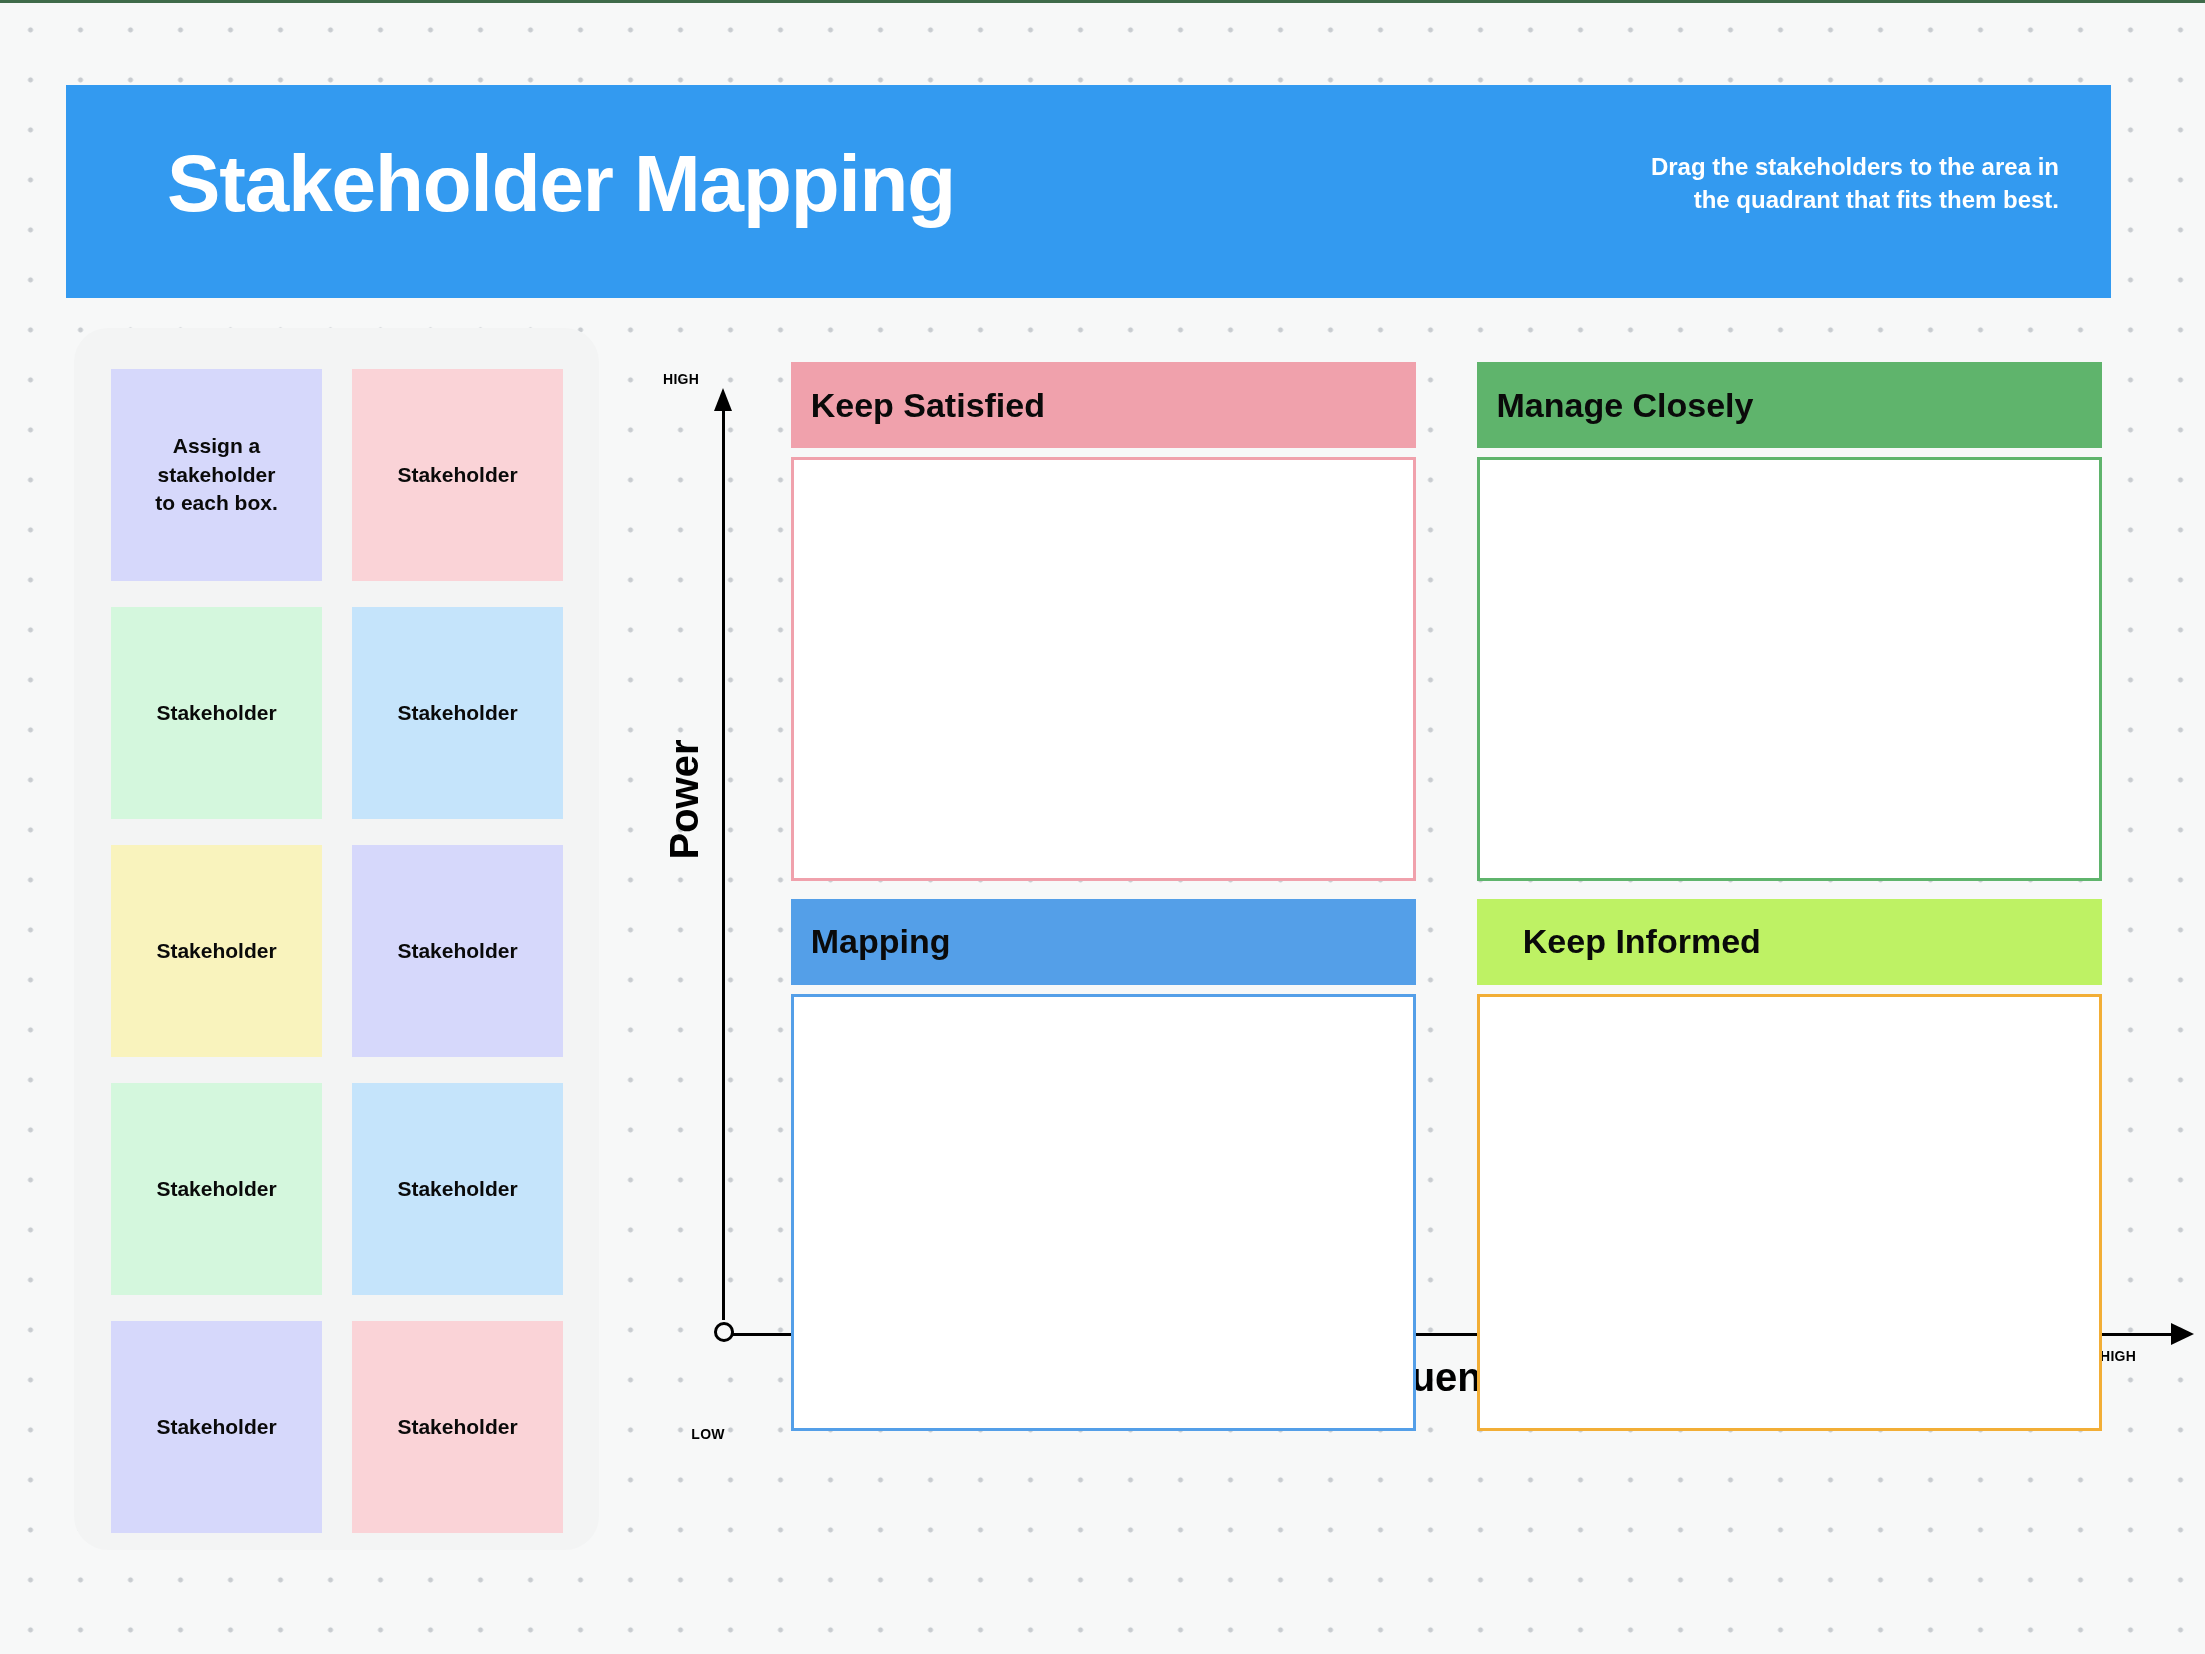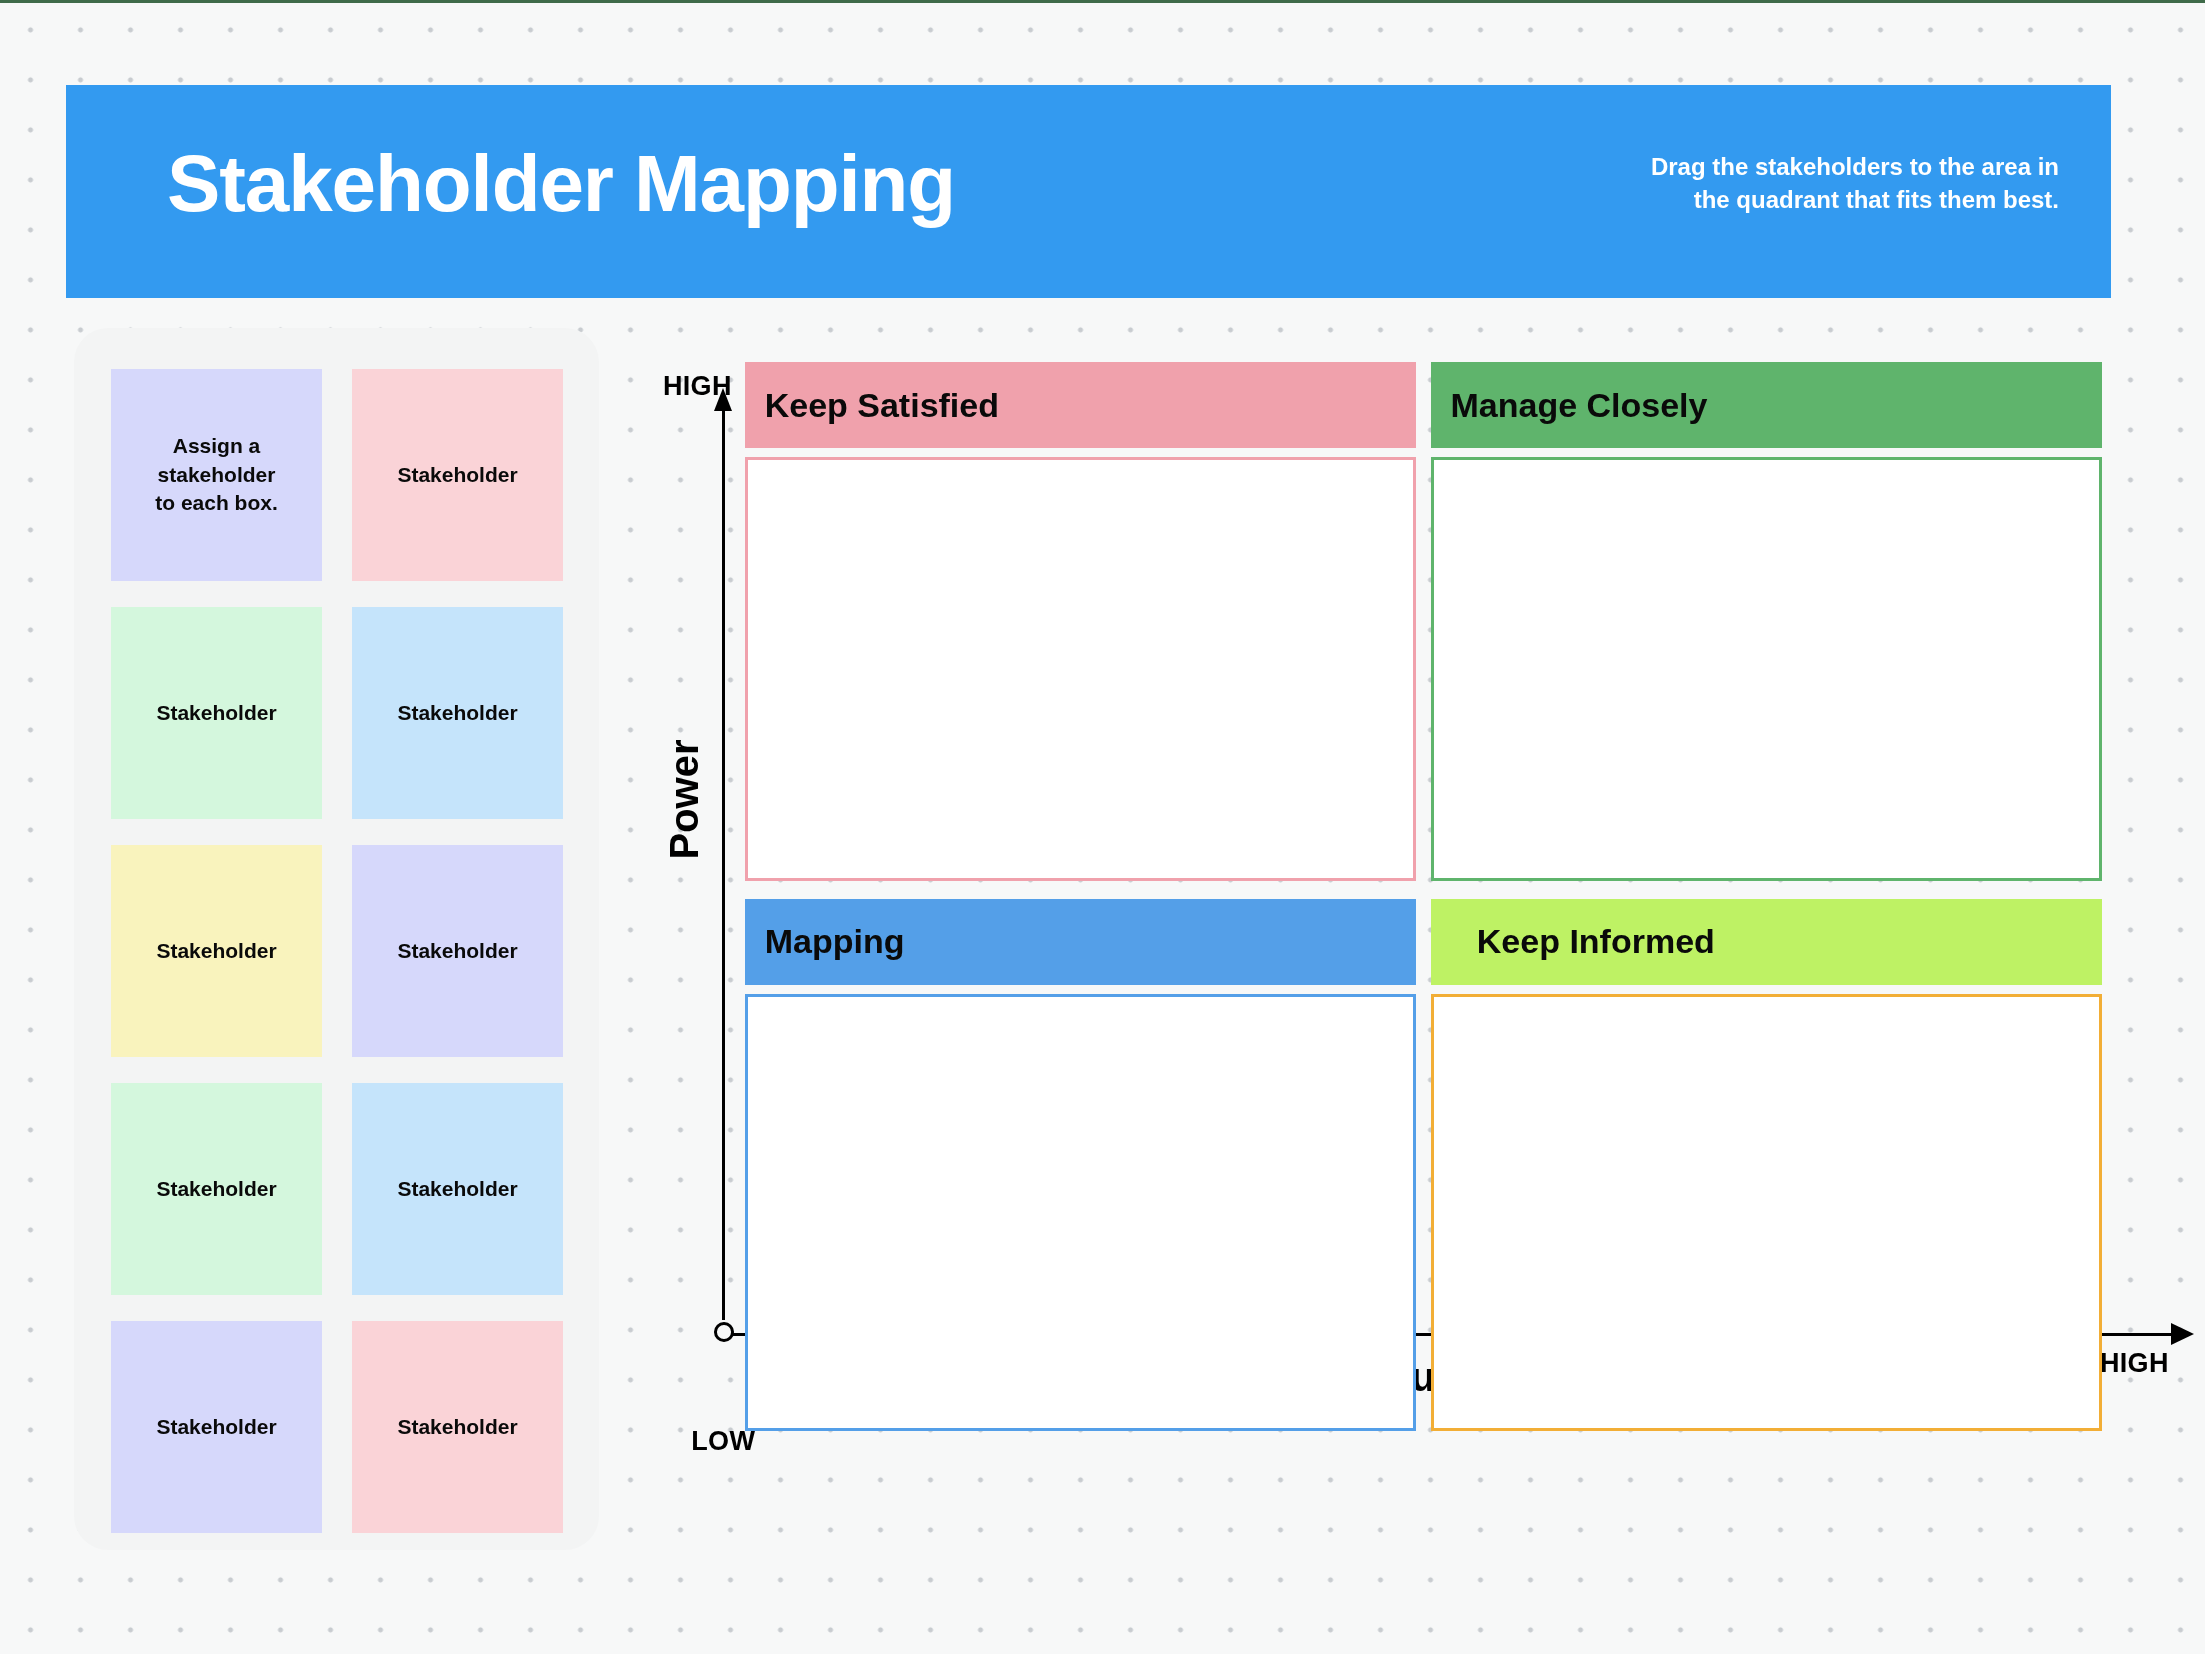--- a/index.html
+++ b/index.html
@@ -148,21 +148,21 @@
     top: 972px;
     width: 19.7px;
     height: 19.7px;
     border: 3.3px solid #000;
     border-radius: 50%;
     background: #f7f8f8;
   }
 
   .axis-tick-label {
     position: absolute;
-    font-size: 27px;
+    font-size: 14px;
     font-weight: 700;
     color: #000;
     letter-spacing: 0.3px;
   }
   #label-y-high { left: -37px; top: 21px; }
   #label-x-low  { left: -8.7px; top: 1042px; margin-top: 34px; }
   #label-x-high { left: 1400px; top: 998px; }
 
   #label-power {
     position: absolute;
@@ -192,21 +192,21 @@
     position: absolute;
     left: 45px;
     top: 12px;
     width: 1430px;
     display: grid;
     grid-template-columns: 671px 671px;
     grid-template-rows: auto auto;
     column-gap: 14.8px;
     row-gap: 11px;
   }
-  .quadrant { display: flex; flex-direction: column; }
+  .quadrant { display: flex; flex-direction: column; margin-left: 46px; }
   .quadrant-header {
     height: 86px;
     display: flex;
     align-items: center;
     padding-left: 19.7px;
     font-size: 34px;
     font-weight: 700;
     color: #0a0a0a;
   }
   .drop-zone {

